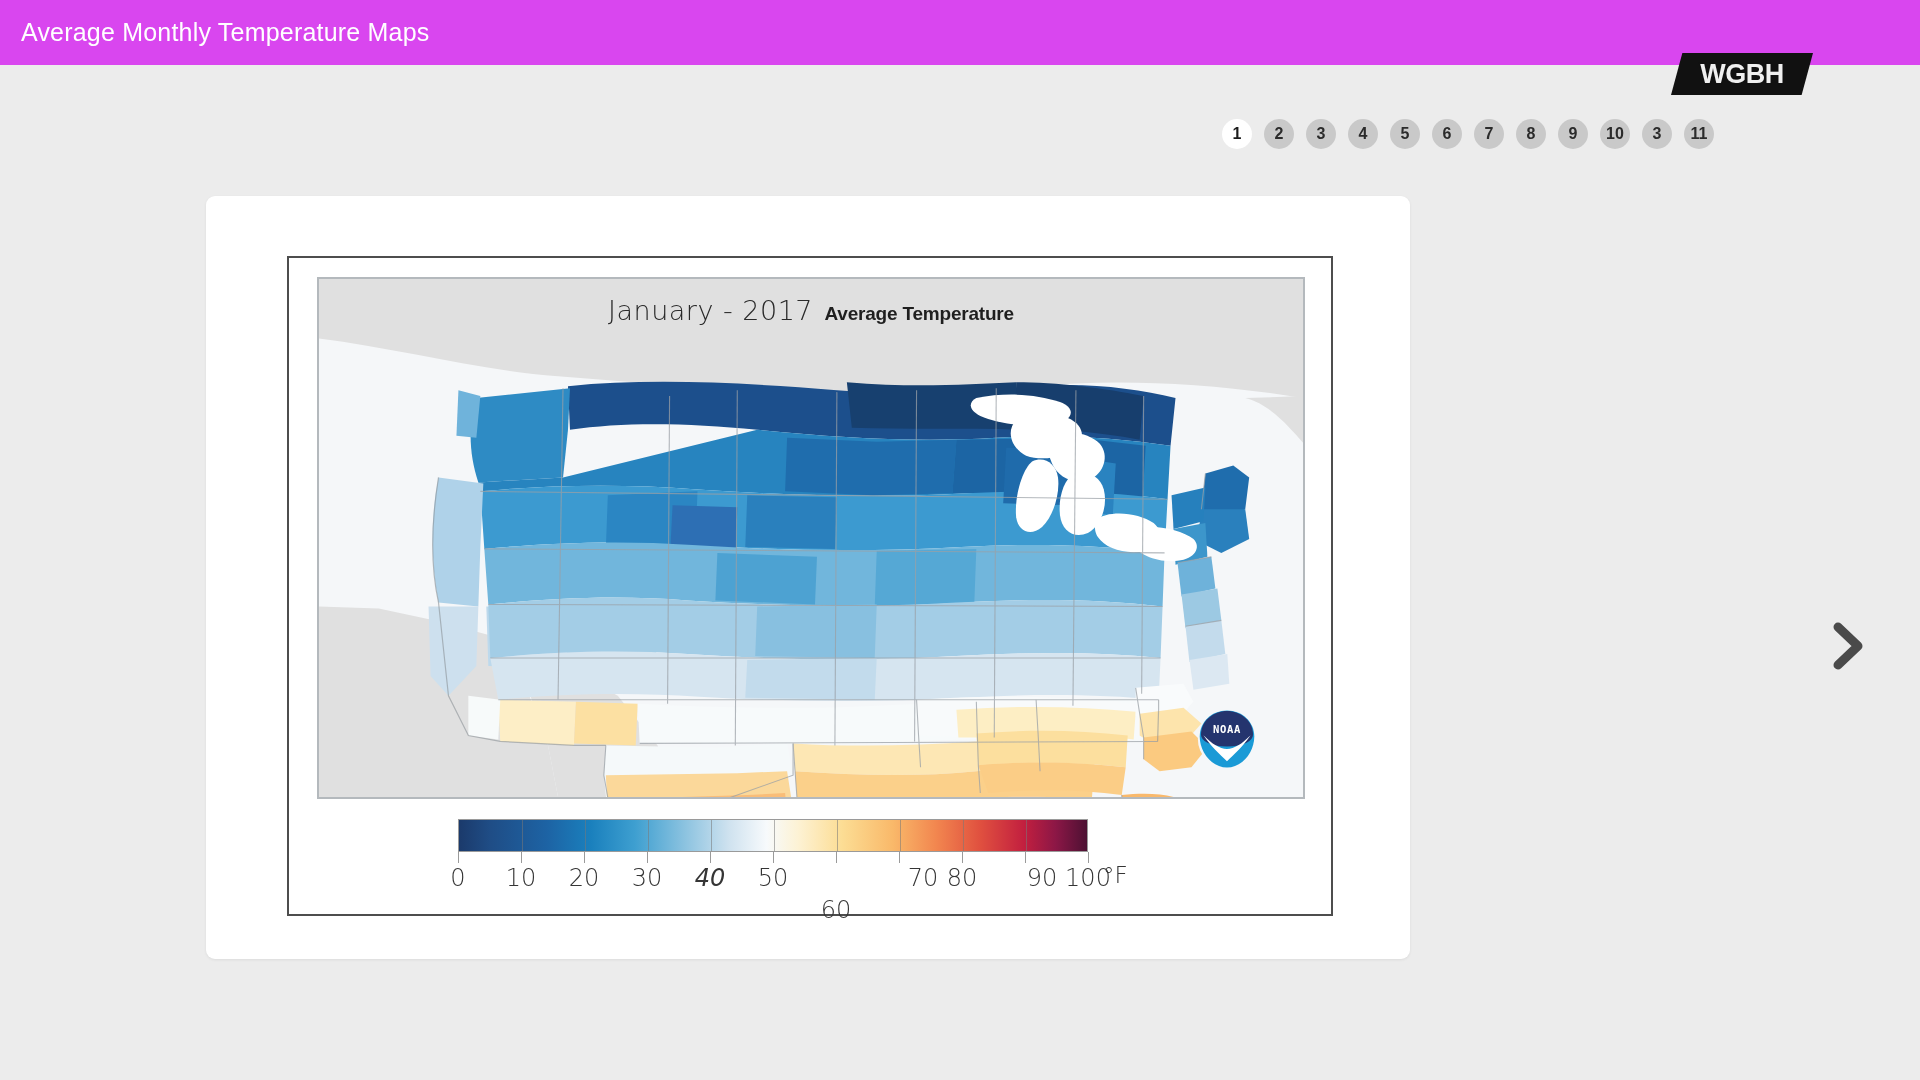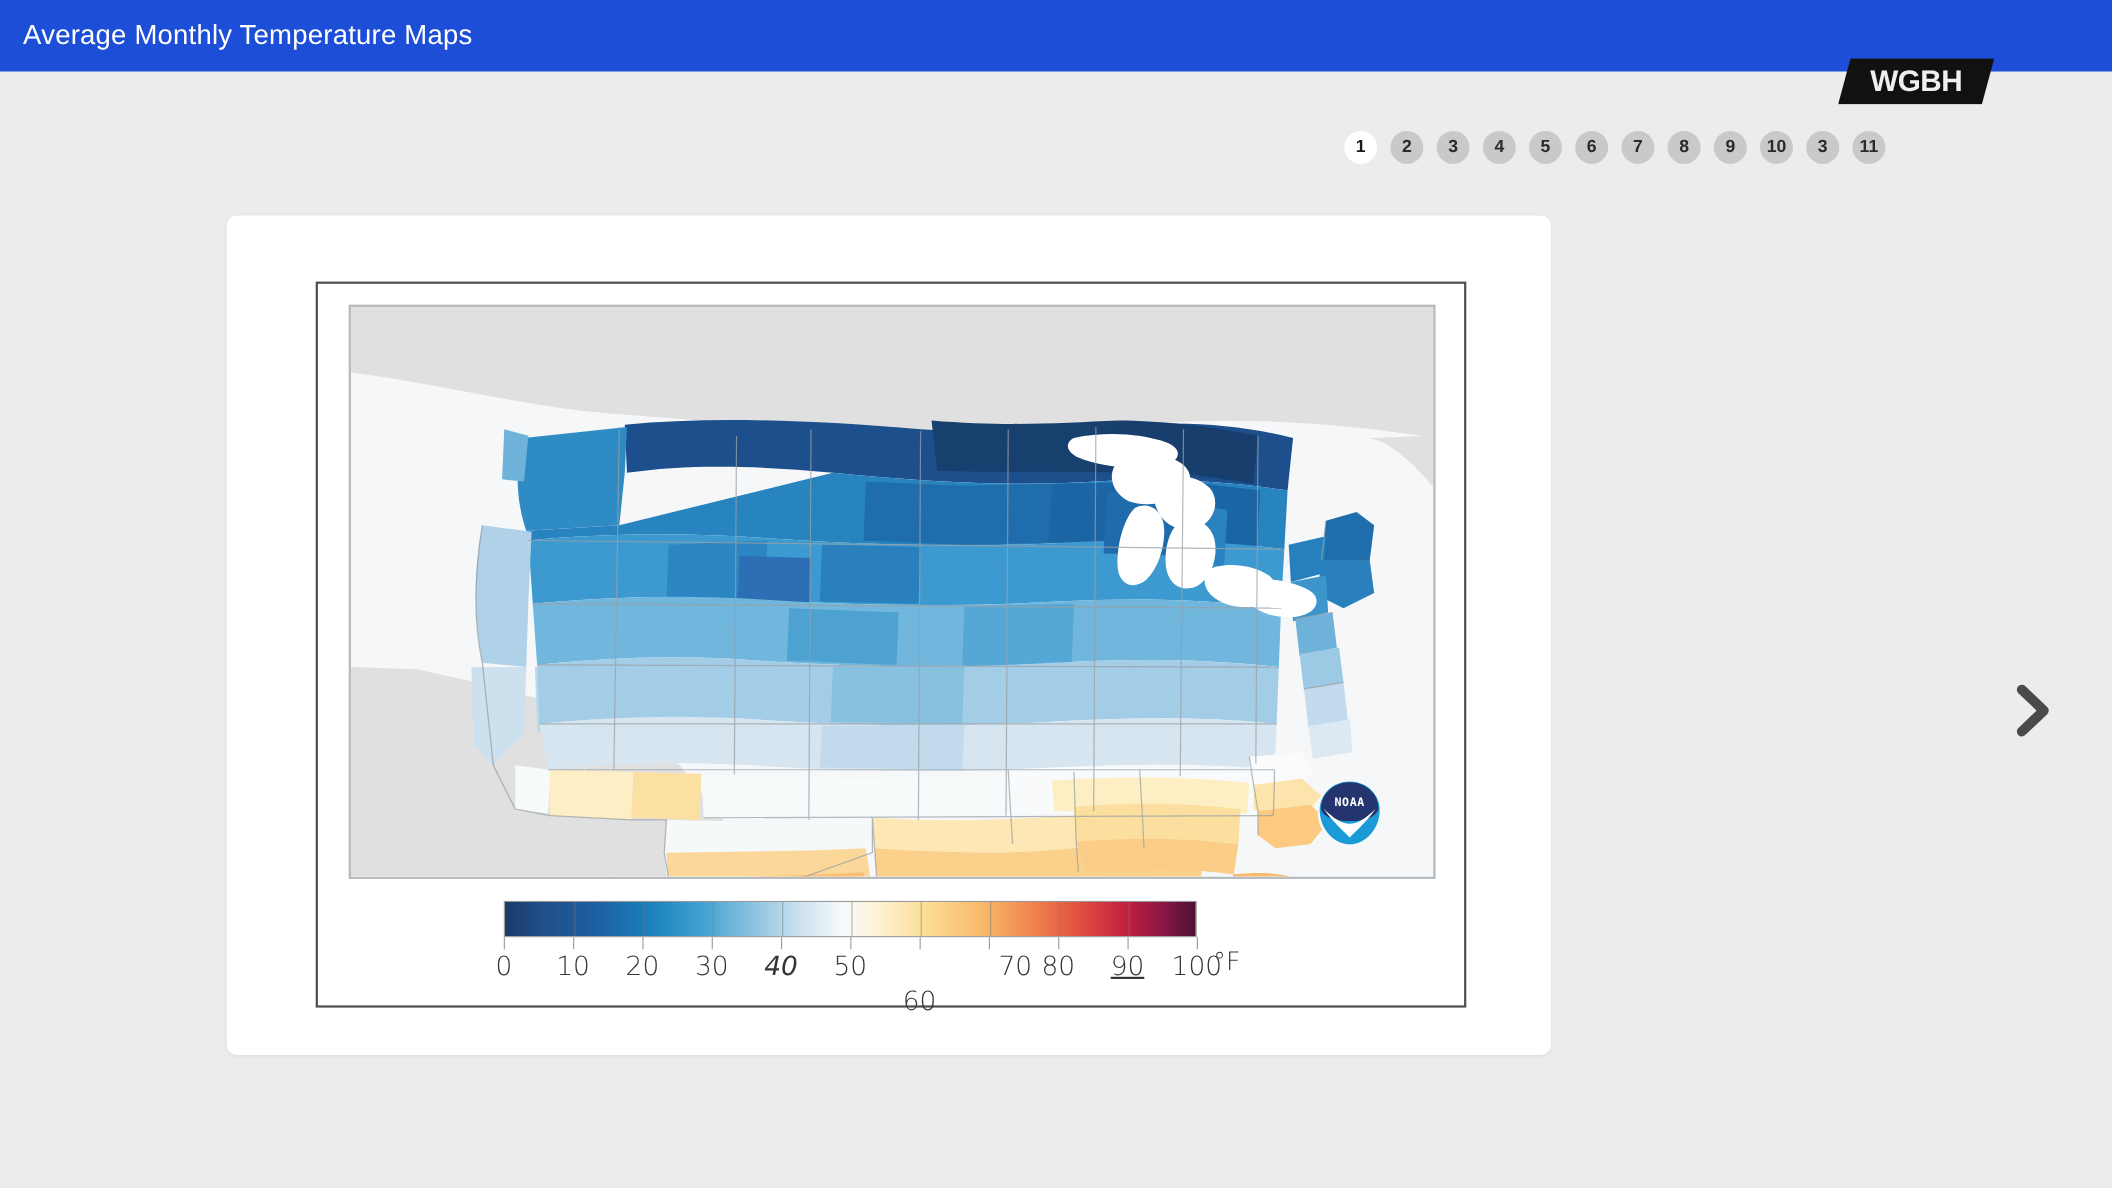--- a/index.html
+++ b/index.html
@@ -10,21 +10,21 @@
     background: #ececec;
     font-family: "Liberation Sans", sans-serif;
     overflow: hidden;
   }
 
   
   #app-header {
     position: absolute;
     top: 0; left: 0;
     width: 1920px; height: 65px;
-    background: #1d4ed8;
+    background: #d946ef;
     display: flex;
     align-items: center;
   }
   #app-title {
     color: #ffffff;
     font-size: 25px;
     font-weight: 400;
     letter-spacing: 0.2px;
     margin-left: 21px;
     white-space: nowrap;
@@ -443,20 +443,24 @@
           </g>
 
           <g stroke="#8b9196" stroke-width="1.2" fill="none" opacity="0.6">
             <path d="M120,200 C112,250 112,290 120,326 L130,420 L150,460
                      L182,466 L256,470 L288,470"></path>
             <path d="M842,466 L843,434 L843,424"></path>
           </g>
         </g>
       </svg>
 
+      <div id="map-title">
+        <span class="title-month">January - 2017</span>
+        <span class="title-sub">Average Temperature</span>
+      </div>
 
       <svg id="noaa-logo" viewBox="0 0 100 100">
         <circle cx="50" cy="50" r="47" fill="#f5f7f9"></circle>
         <path d="M50,4 C74,4 94,22 94,46 C94,72 74,96 50,96
                  C26,96 6,72 6,46 C6,22 26,4 50,4 Z" fill="#1a9ad6"></path>
         <path d="M50,5 C72,5 92,21 92,43 C92,52 78,62 50,62
                  C22,62 8,52 8,43 C8,21 28,5 50,5 Z" fill="#24346e"></path>
         <path d="M12,44 C24,62 38,74 50,86 C62,74 76,62 88,44
                  C74,58 62,66 50,66 C38,66 26,58 12,44 Z" fill="#ffffff"></path>
         <text x="50" y="40" text-anchor="middle" font-family="DejaVu Sans Mono, monospace" font-size="17" font-weight="bold" fill="#ffffff" letter-spacing="1">NOAA</text>
@@ -492,21 +496,21 @@
         <span id="cb-unit">°F</span>
       <div class="cb-label" style="left: 0px;">0</div>
           <div class="cb-label" style="left: 63px;">10</div>
           <div class="cb-label" style="left: 126px;">20</div>
           <div class="cb-label" style="left: 189px;">30</div>
           <div class="cb-label" style="left: 252px; font-style: italic;">40</div>
           <div class="cb-label" style="left: 315px;">50</div>
           <div class="cb-label" style="left: 378px; margin-top: 32px;">60</div>
           <div class="cb-label" style="left: 465px;">70</div>
           <div class="cb-label" style="left: 504px;">80</div>
-          <div class="cb-label" style="left: 567px; text-decoration: underline;">90</div>
+          <div class="cb-label" style="left: 584px;">90</div>
           <div class="cb-label" style="left: 630px;">100</div>
         </div>
     </div>
   </div>
 </div>
 
 <svg id="next-arrow" viewBox="0 0 46 62">
   <g>
     <path d="M13,12 L33,31 L13,50" fill="none" stroke="#4a4a4a" stroke-width="9" stroke-linecap="round" stroke-linejoin="round"></path>
   </g>

